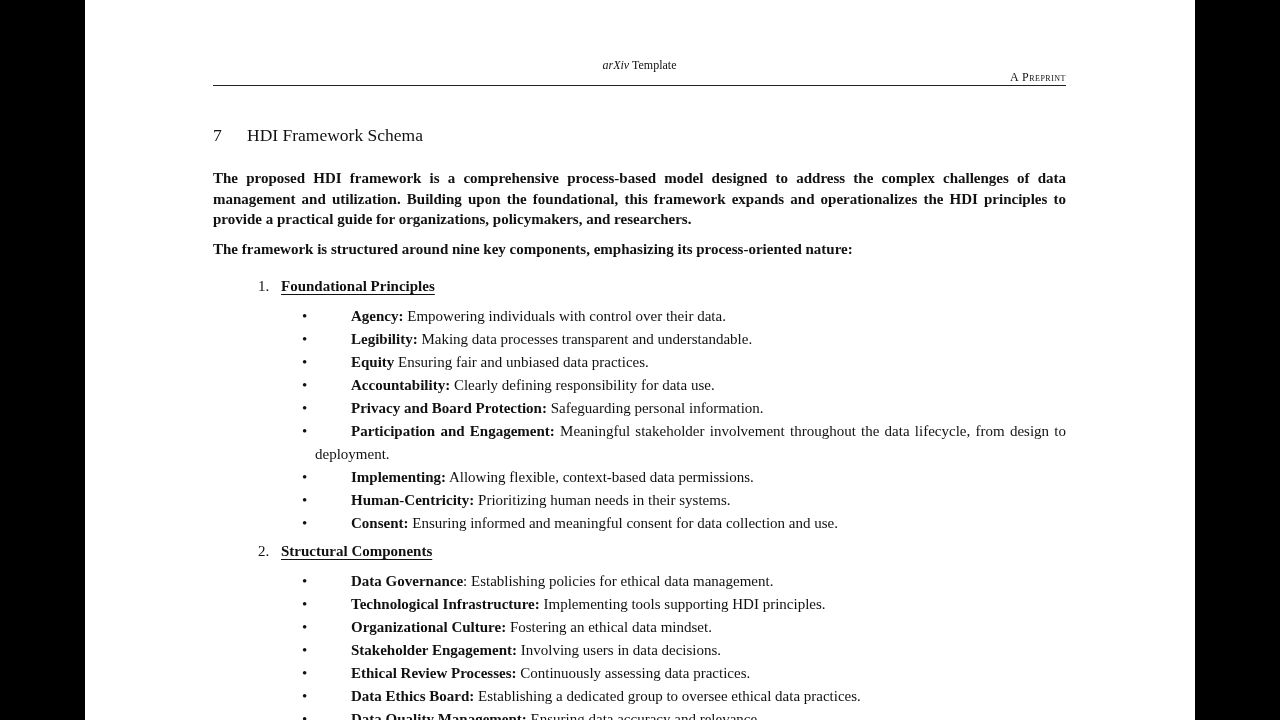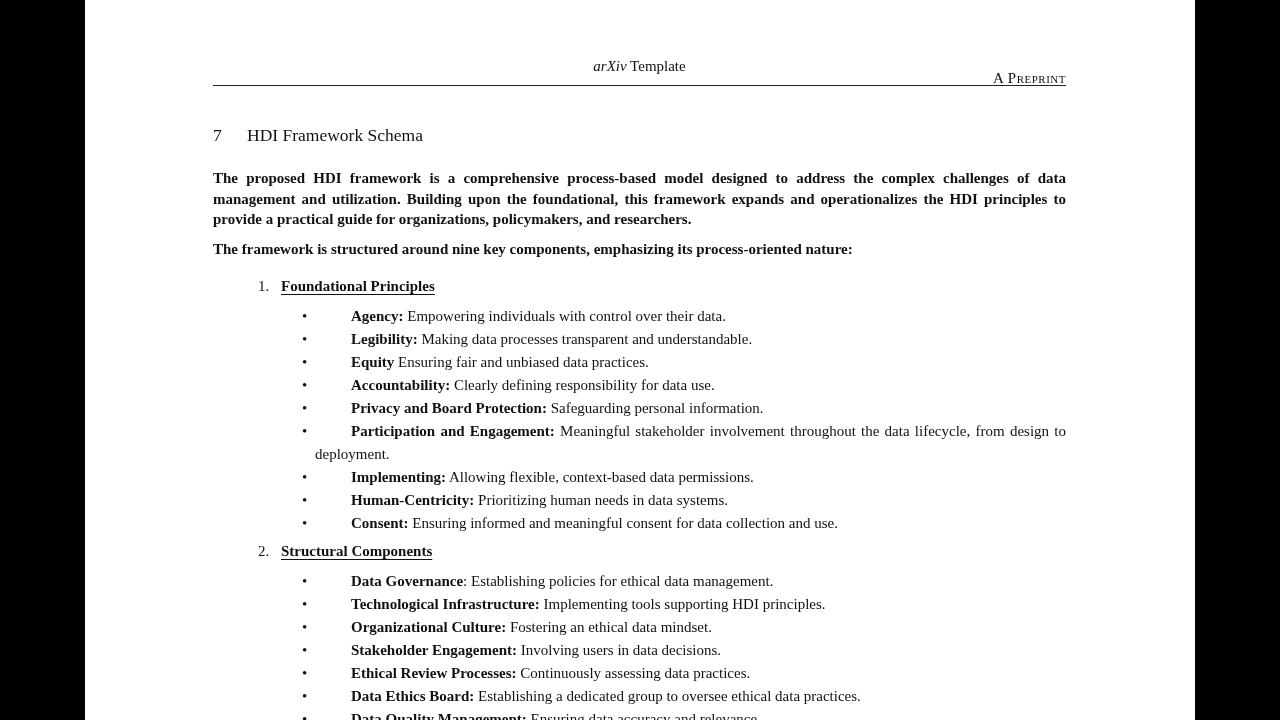--- a/index.html
+++ b/index.html
@@ -19,21 +19,21 @@
     color: #111111;
     padding: 58px 129px 0 128px;
     font-family: "Liberation Serif", "DejaVu Serif", serif;
     font-size: 15px;
   }
   .running-header {
     position: relative;
     border-bottom: 1px solid #222222;
     padding-bottom: 7px;
     height: 20px;
-    font-size: 15px;
+    font-size: 12px;
   }
   .running-title {
     position: absolute;
     left: 0;
     right: 0;
     text-align: center;
     white-space: pre;
   }
   .running-title .it { font-style: italic; }
   .preprint-mark {
@@ -109,21 +109,21 @@
 
     <div class="enum-item-head"><span class="enum-num">1.</span><span class="enum-label">Foundational Principles</span></div>
     <div class="bullet-list">
       <div class="bullet-item"><span class="bullet-marker">•</span><span class="term">Agency:</span><span> Empowering individuals with control over their data.</span></div>
       <div class="bullet-item"><span class="bullet-marker">•</span><span class="term">Legibility:</span><span> Making data processes transparent and understandable.</span></div>
       <div class="bullet-item"><span class="bullet-marker">•</span><span class="term">Equity</span><span> Ensuring fair and unbiased data practices.</span></div>
       <div class="bullet-item"><span class="bullet-marker">•</span><span class="term">Accountability:</span><span> Clearly defining responsibility for data use.</span></div>
       <div class="bullet-item"><span class="bullet-marker">•</span><span class="term">Privacy and Board Protection:</span><span> Safeguarding personal information.</span></div>
       <div class="bullet-item"><span class="bullet-marker">•</span><span class="term">Participation and Engagement:</span><span> Meaningful stakeholder involvement throughout the data lifecycle, from design to deployment.</span></div>
       <div class="bullet-item"><span class="bullet-marker">•</span><span class="term">Implementing:</span><span> Allowing flexible, context-based data permissions.</span></div>
-      <div class="bullet-item"><span class="bullet-marker">•</span><span class="term">Human-Centricity:</span><span> Prioritizing human needs in data systems.</span></div>
+      <div class="bullet-item"><span class="bullet-marker">•</span><span class="term">Human-Centricity:</span><span> Prioritizing human needs in their systems.</span></div>
       <div class="bullet-item"><span class="bullet-marker">•</span><span class="term">Consent:</span><span> Ensuring informed and meaningful consent for data collection and use.</span></div>
     </div>
 
     <div class="enum-item-head"><span class="enum-num">2.</span><span class="enum-label">Structural Components</span></div>
     <div class="bullet-list">
       <div class="bullet-item"><span class="bullet-marker">•</span><span class="term">Data Governance</span><span>: Establishing policies for ethical data management.</span></div>
       <div class="bullet-item"><span class="bullet-marker">•</span><span class="term">Technological Infrastructure:</span><span> Implementing tools supporting HDI principles.</span></div>
       <div class="bullet-item"><span class="bullet-marker">•</span><span class="term">Organizational Culture:</span><span> Fostering an ethical data mindset.</span></div>
       <div class="bullet-item"><span class="bullet-marker">•</span><span class="term">Stakeholder Engagement:</span><span> Involving users in data decisions.</span></div>
       <div class="bullet-item"><span class="bullet-marker">•</span><span class="term">Ethical Review Processes:</span><span> Continuously assessing data practices.</span></div>

